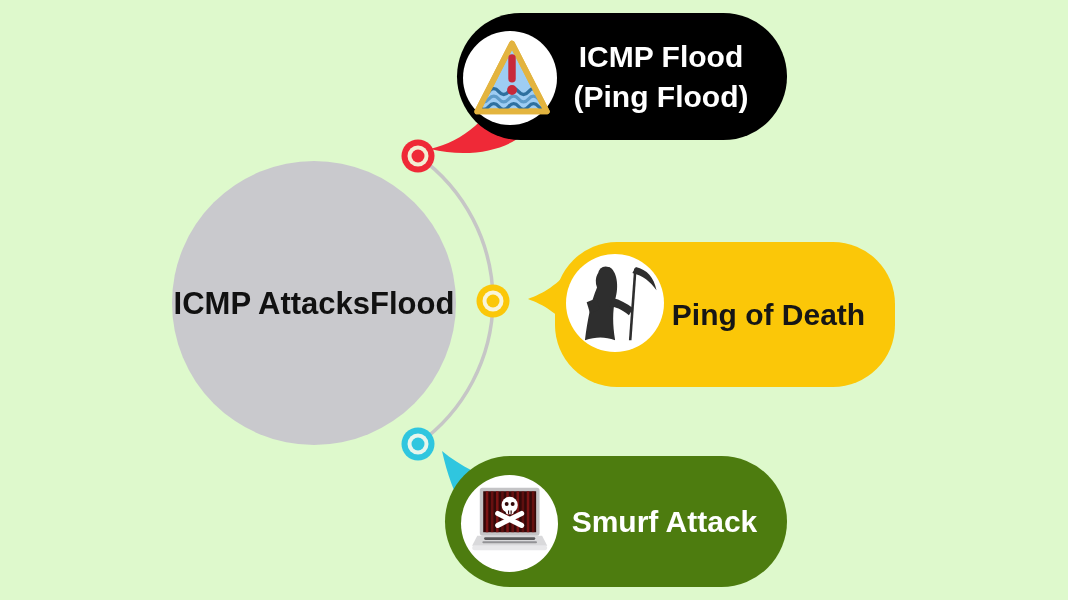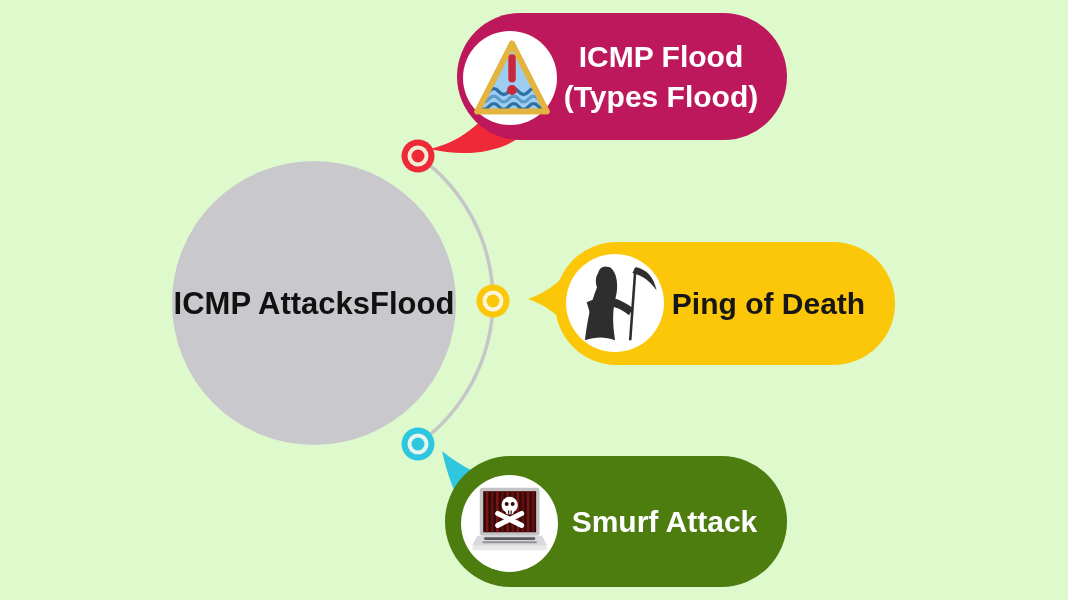--- a/index.html
+++ b/index.html
@@ -25,25 +25,25 @@
     position:absolute;background:#ffffff;border-radius:50%;
     display:flex;align-items:center;justify-content:center;
   }
   .bubble .icon-circle svg{width:88%;height:88%;display:block;}
   .bubble .label{
     position:absolute;top:0;bottom:0;right:0;
     display:flex;flex-direction:column;align-items:center;justify-content:center;
     font-weight:bold;font-size:30px;line-height:40px;text-align:center;
   }
 
-  .bubble-flood{left:457px;top:13px;width:330px;height:127px;border-radius:64px;background:#be185d;}
+  .bubble-flood{left:457px;top:13px;width:330px;height:127px;border-radius:64px;background:#000000;}
   .bubble-flood .icon-circle{left:6px;top:18px;width:94px;height:94px;}
   .bubble-flood .label{left:100px;padding-right:22px;color:#ffffff;}
 
-  .bubble-pod{left:555px;top:242px;width:340px;height:123px;border-radius:62px;background:#fbc708;}
+  .bubble-pod{left:555px;top:242px;width:340px;height:145px;border-radius:62px;background:#fbc708;}
   .bubble-pod .icon-circle{left:11px;top:12px;width:98px;height:98px;}
   .bubble-pod .label{left:109px;padding-right:22px;color:#161616;}
 
   .bubble-smurf{left:445px;top:456px;width:342px;height:131px;border-radius:66px;background:#4d7c0f;}
   .bubble-smurf .icon-circle{left:16px;top:19px;width:97px;height:97px;}
   .bubble-smurf .label{left:113px;padding-right:16px;color:#ffffff;}
 </style>
 </head>
 <body>
 
@@ -93,21 +93,21 @@
           <path d="M0 75 q6 -7 12 0 t12 0 t12 0 t12 0 t12 0 t12 0 t12 0 t12 0 t12 0" stroke="#5e9cc9" stroke-width="4"></path>
           <path d="M0 84 q6 -7 12 0 t12 0 t12 0 t12 0 t12 0 t12 0 t12 0 t12 0 t12 0" stroke="#2e709f" stroke-width="4"></path>
         </g>
         <path d="M52 8 L94 90 L10 90 Z" fill="none" stroke="#e3b43f" stroke-width="7" stroke-linejoin="round"></path>
         <rect x="47.5" y="21" width="9" height="34" rx="4.5" fill="#c8293a"></rect>
         <circle cx="52" cy="64" r="6" fill="#c8293a"></circle>
       </svg>
     </div>
     <div class="label">
       <span>ICMP Flood</span>
-      <span>(Types Flood)</span>
+      <span>(Ping Flood)</span>
     </div>
   </div>
 
   <div class="bubble bubble-pod">
     <div class="icon-circle">
       <svg viewBox="0 0 100 100">
         <g fill="#2e2e2e">
           <path d="M75 10 L69 93 L66 93 L72 10 Z"></path>
           <path d="M74 8 C 87 11 95 20 98 35 C 91 25 82 18 70 15 Z"></path>
           <circle cx="39" cy="16" r="8.5"></circle>

